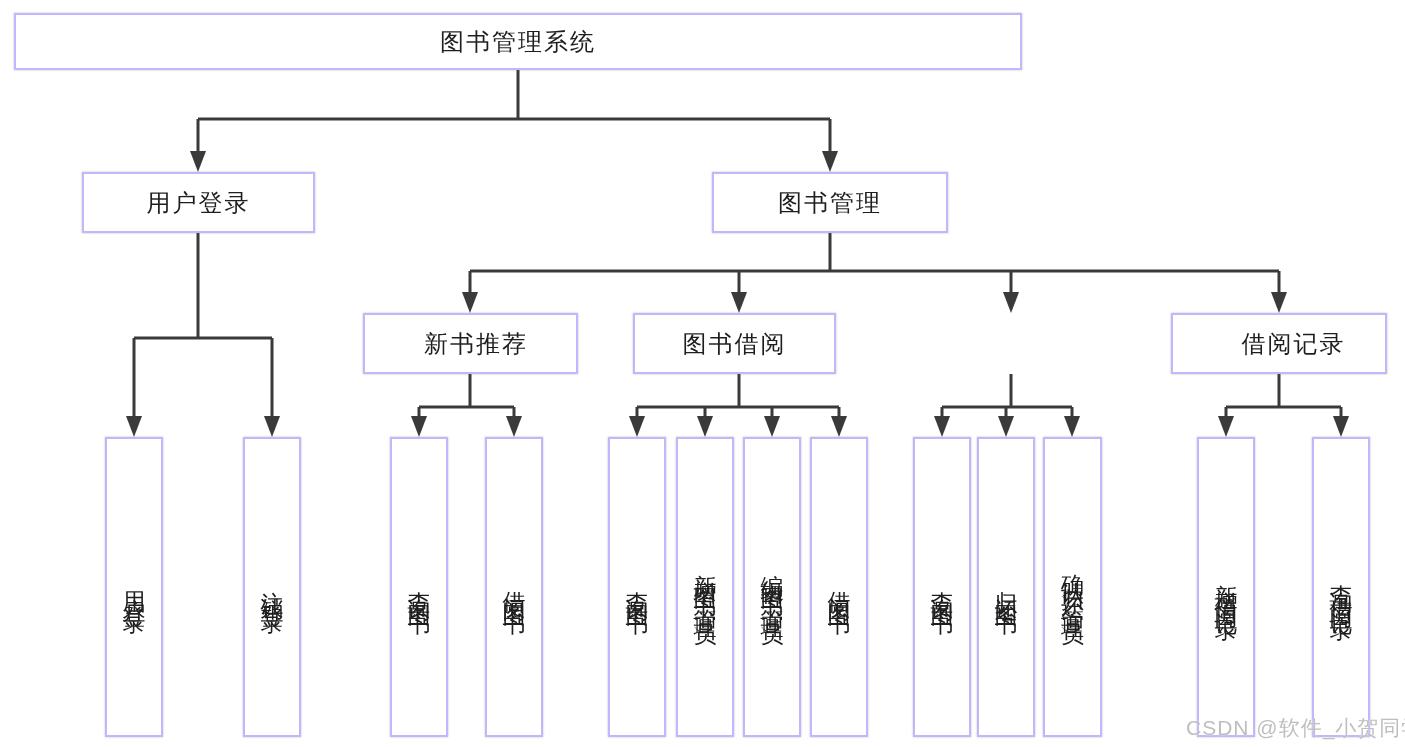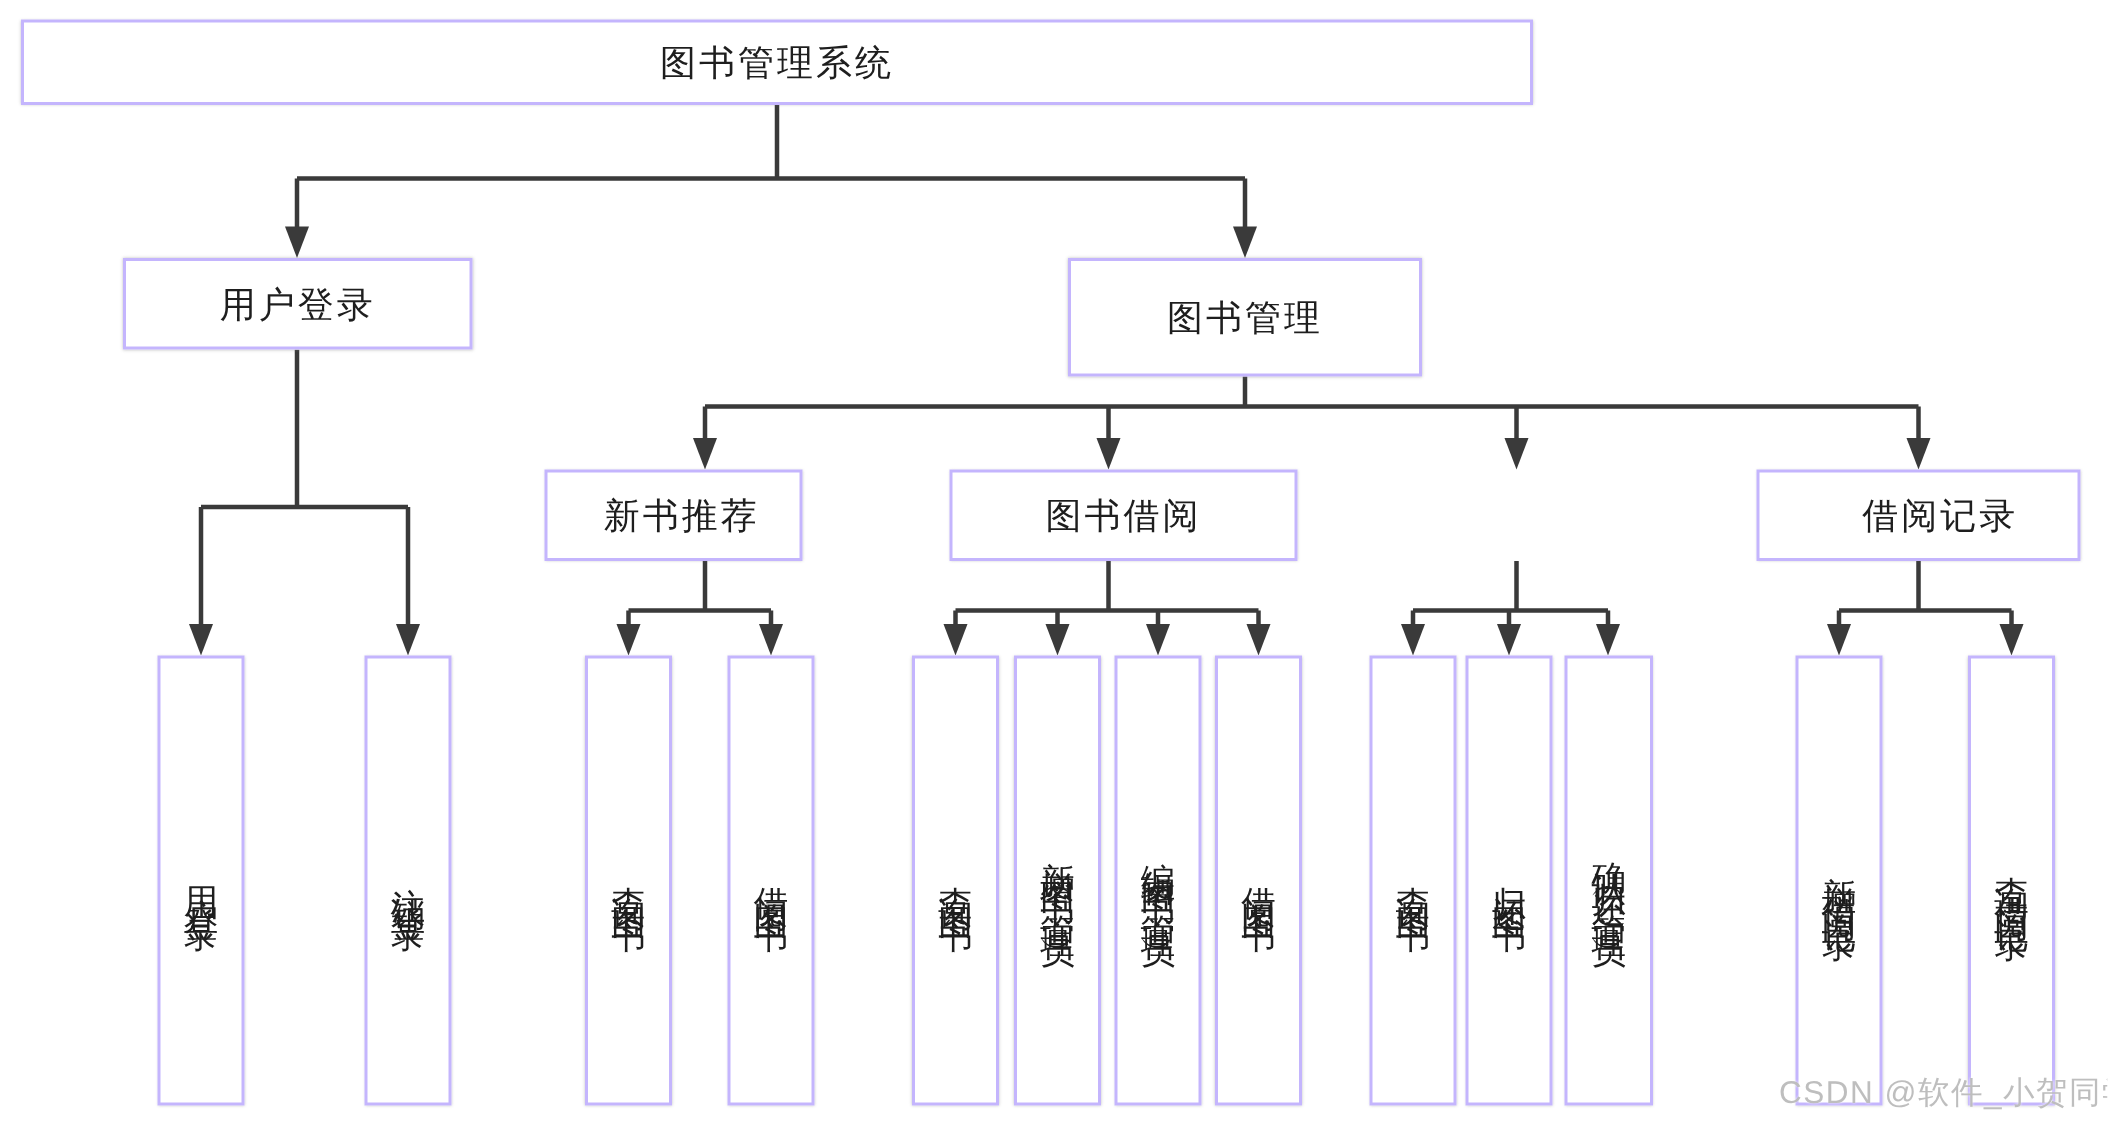--- a/index.html
+++ b/index.html
@@ -93,24 +93,24 @@
       <polygon points="998,416 1014,416 1006,437"></polygon>
       <polygon points="1064,416 1080,416 1072,437"></polygon>
       <polygon points="1218,416 1234,416 1226,437"></polygon>
       <polygon points="1333,416 1349,416 1341,437"></polygon>
     </g>
   </svg>
 
   <div class="node h-node" style="left:14px; top:13px; width:1008px; height:57px;">图书管理系统</div>
 
   <div class="node h-node" style="left:82px; top:172px; width:233px; height:61px;">用户登录</div>
-  <div class="node h-node" style="left:712px; top:172px; width:236px; height:79px;">图书管理</div>
+  <div class="node h-node" style="left:712px; top:172px; width:236px; height:61px;">图书管理</div>
 
-  <div class="node h-node" style="left:363px; top:313px; width:172px; height:61px;padding-left:11px;">新书推荐</div>
-  <div class="node h-node" style="left:633px; top:313px; width:232px; height:61px;">图书借阅</div>
+  <div class="node h-node" style="left:363px; top:313px; width:215px; height:61px;padding-left:11px;">新书推荐</div>
+  <div class="node h-node" style="left:633px; top:313px; width:203px; height:61px;">图书借阅</div>
   <div class="node h-node" style="left:1171px; top:313px; width:216px; height:61px;padding-left:29px;">借阅记录</div>
 
   <div class="node v-node" style="left:105px; top:437px; width:58px; height:300px;">用户登录</div>
   <div class="node v-node" style="left:243px; top:437px; width:58px; height:300px;">注销登录</div>
 
   <div class="node v-node" style="left:390px; top:437px; width:58px; height:300px;">查询图书</div>
   <div class="node v-node" style="left:485px; top:437px; width:58px; height:300px;">借阅图书</div>
 
   <div class="node v-node" style="left:608px; top:437px; width:58px; height:300px;">查询图书</div>
   <div class="node v-node" style="left:676px; top:437px; width:58px; height:300px;">新增图书（管理员）</div>

